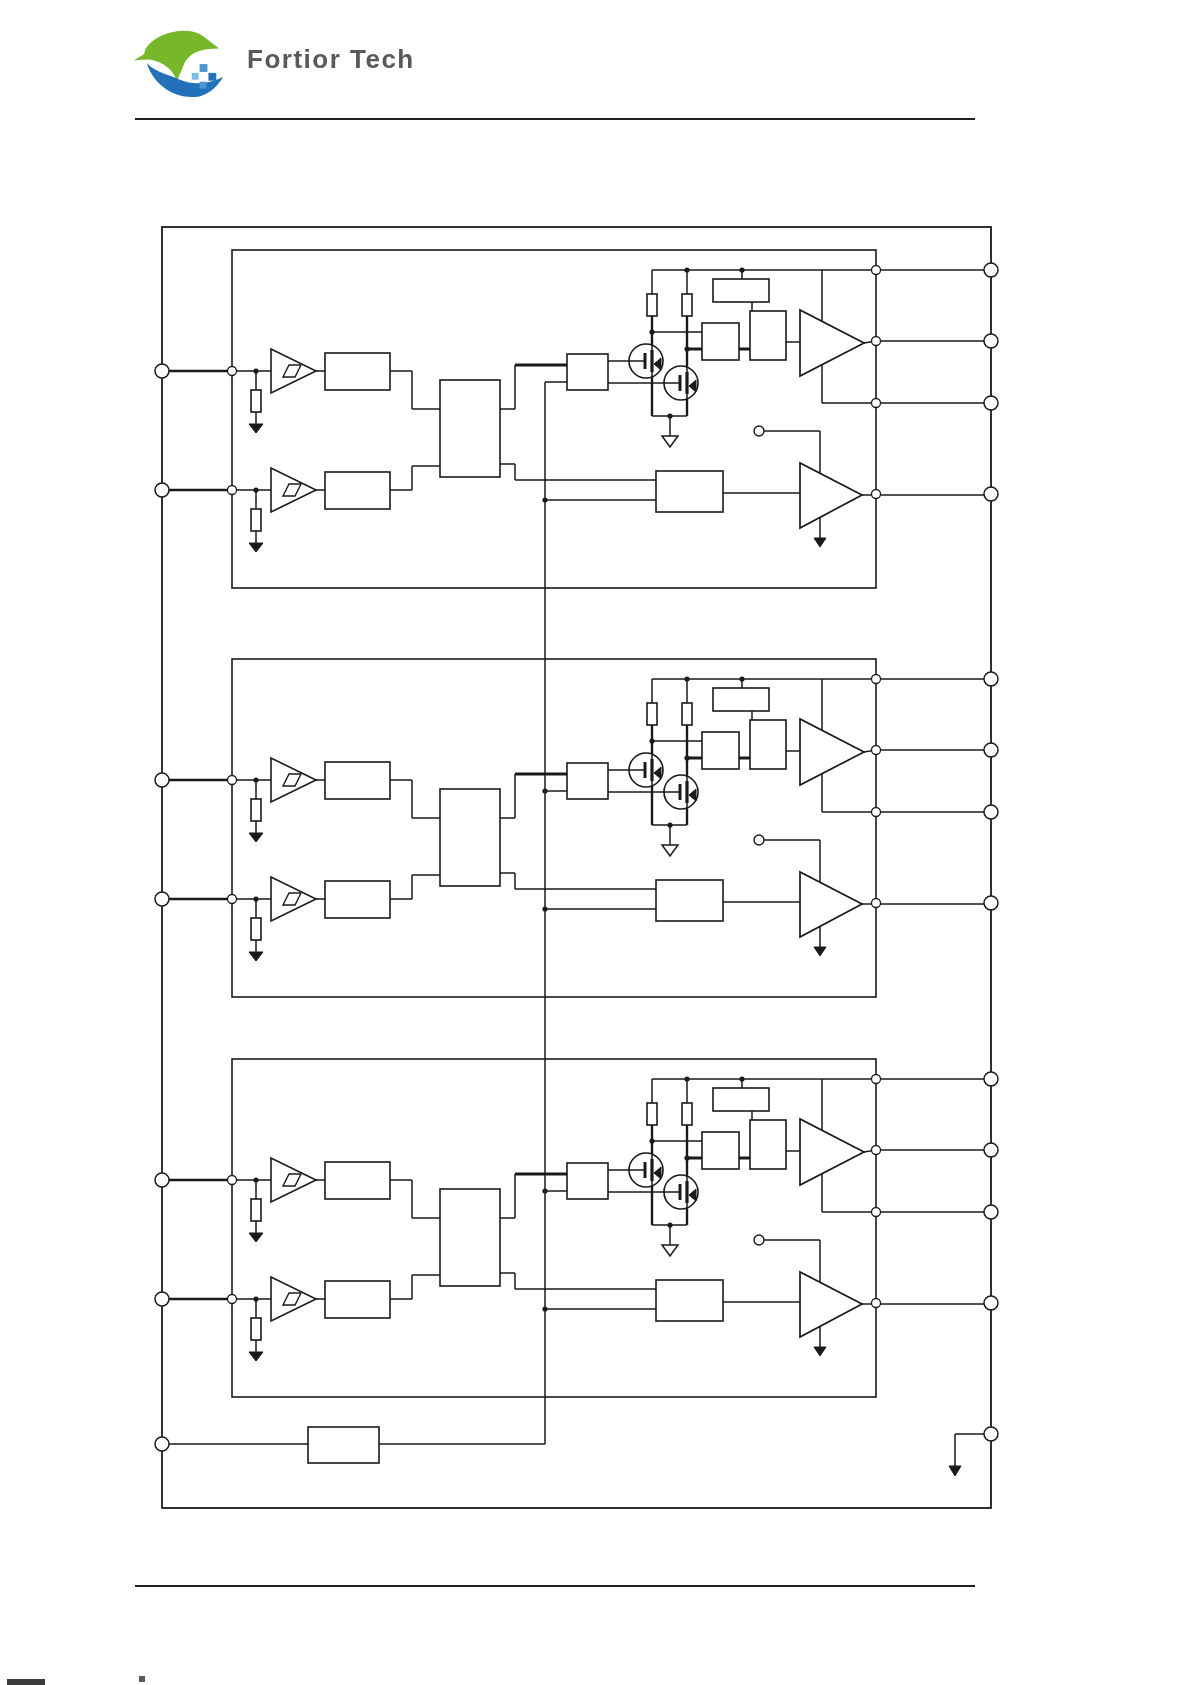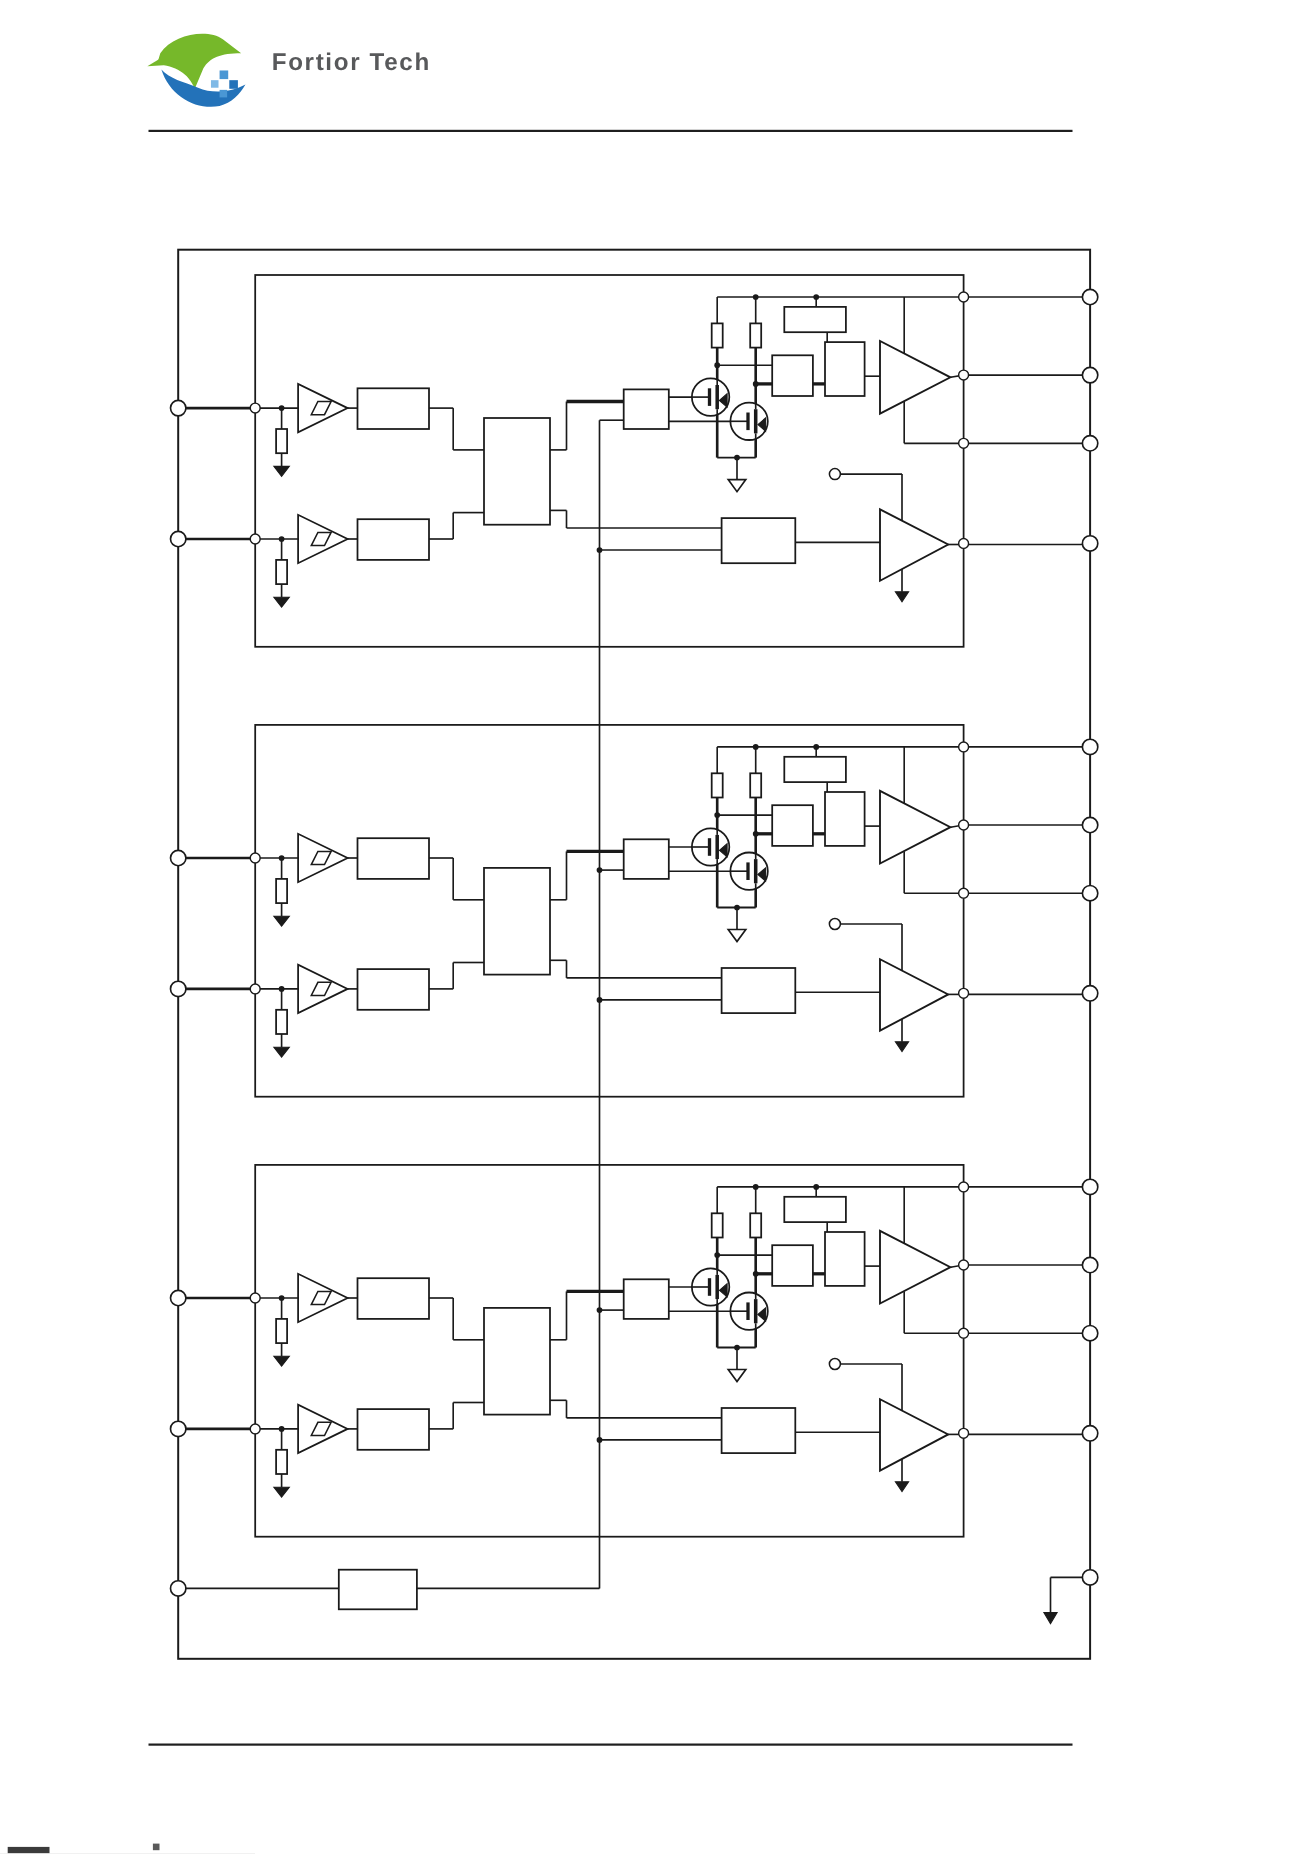--- a/index.html
+++ b/index.html
@@ -1,20 +1,20 @@
 <!DOCTYPE html>
 <html><head>
 <meta charset="utf-8">
 <style>
   html,body{margin:0;padding:0;background:#e8e8e8;}
   .page{position:relative;width:1192px;height:1685px;background:#ffffff;margin:0 auto;overflow:hidden;
         font-family:"Liberation Sans", sans-serif;}
   .header{position:absolute;left:0;top:0;width:1192px;height:118px;}
   .logo{position:absolute;left:132px;top:28px;}
-  .brand{position:absolute;left:247px;top:44px;font-size:22px;font-weight:bold;
+  .brand{position:absolute;left:247px;top:44px;font-size:26px;font-weight:bold;
          color:#58595b;letter-spacing:1.5px;}
   .rule{position:absolute;left:135px;width:840px;height:2px;background:#1f1f1f;}
   .rule-top{top:118px;}
   .rule-bottom{top:1585px;}
   #schematic{position:absolute;left:0;top:0;}
   .cut-text{position:absolute;overflow:hidden;}
   .cut-a{left:7px;top:1679px;width:38px;height:6px;background:#3b3b3b;}
   .cut-b{left:139px;top:1676px;width:6px;height:6px;background:#5a5a5a;}
 </style>
 </head>

